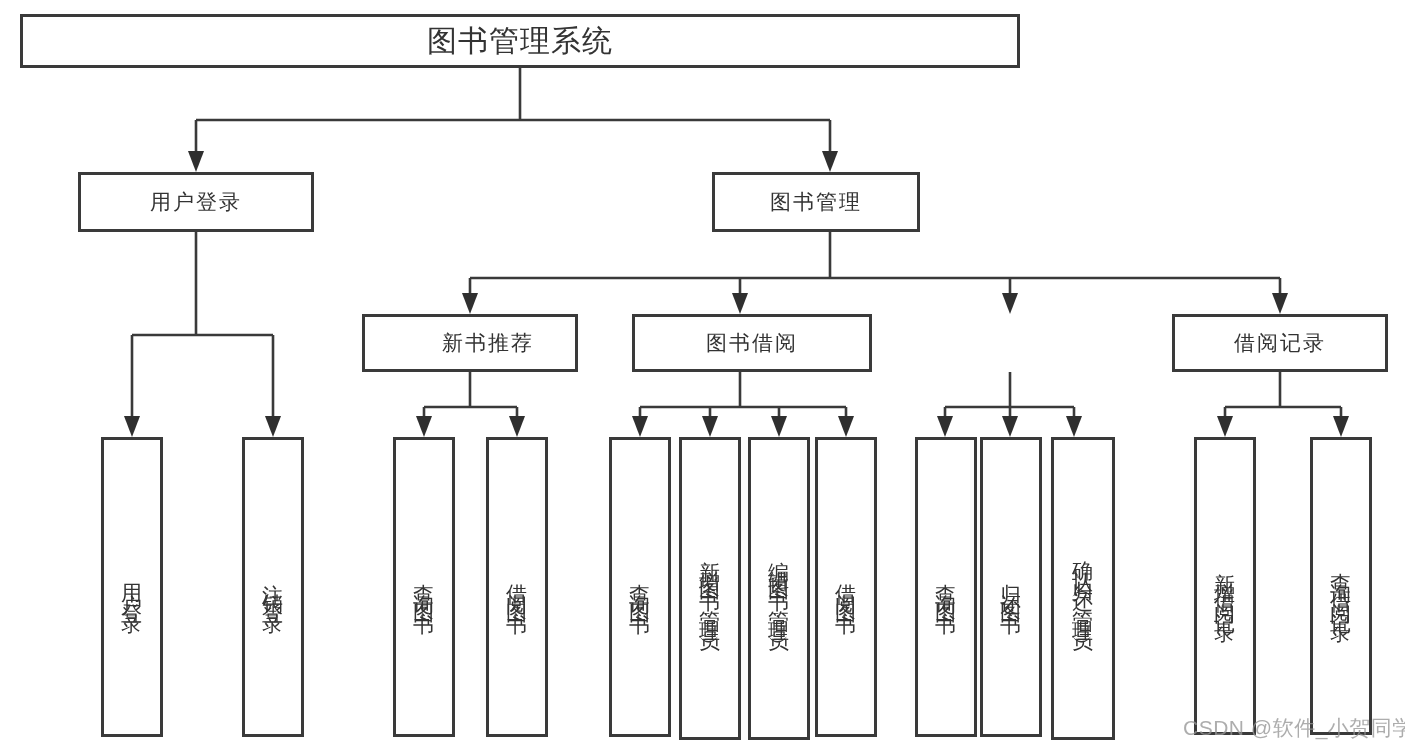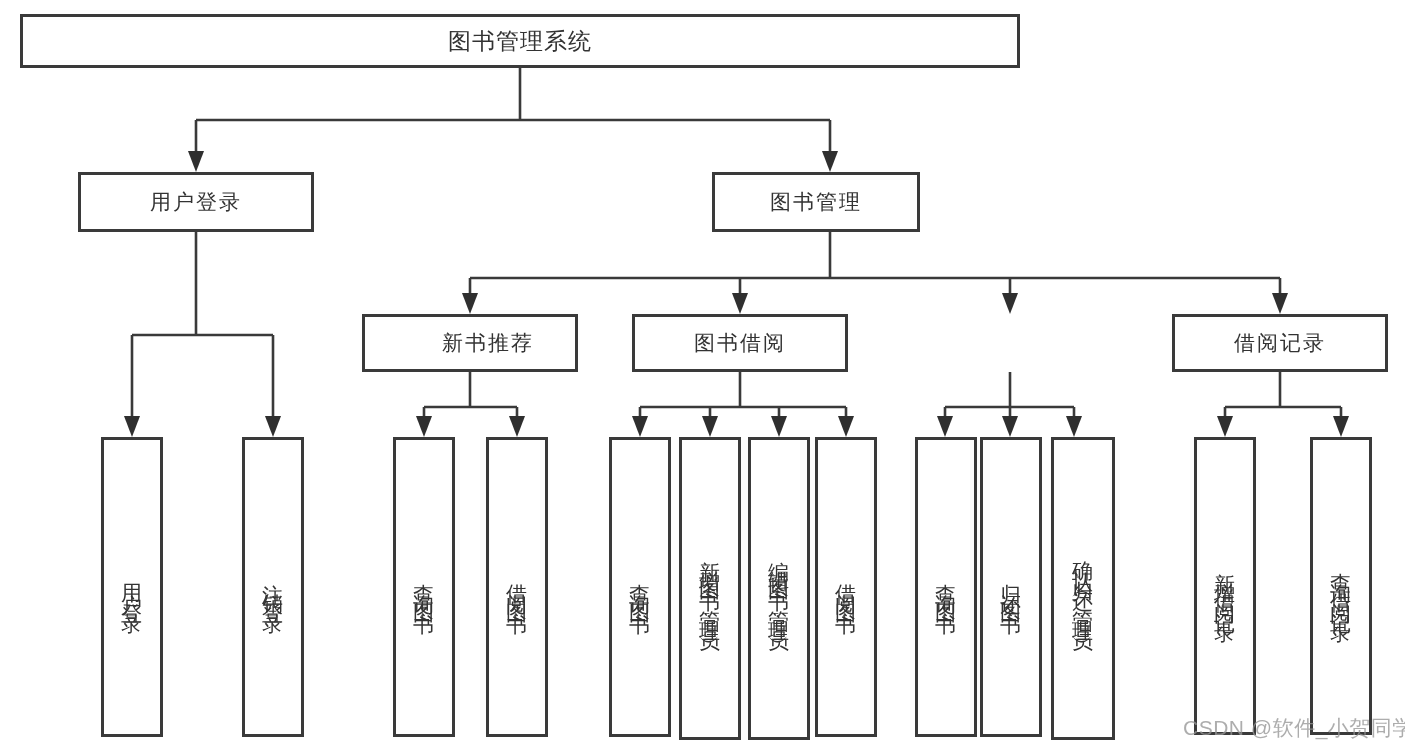--- a/index.html
+++ b/index.html
@@ -29,21 +29,21 @@
     color: #333333;
     display: flex;
     align-items: center;
     justify-content: center;
     font-size: 21px;
     letter-spacing: 2px;
     z-index: 2;
     white-space: nowrap;
   }
   .node.root-node {
-    font-size: 23px;
+    font-size: 30px;
     letter-spacing: 1px;
   }
   .node.v {
     writing-mode: vertical-rl;
     text-orientation: mixed;
     letter-spacing: 10px;
     font-size: 21px;
     line-height: 1;
     white-space: normal;
   }
@@ -124,21 +124,21 @@
     <line x1="1341" y1="407" x2="1341" y2="420"></line>
     <polygon points="1333,416 1349,416 1341,437" stroke="none"></polygon>
   </svg>
 
   <div class="node root-node" style="left:20px; top:14px; width:1000px; height:54px;">图书管理系统</div>
 
   <div class="node" style="left:78px; top:172px; width:236px; height:60px;">用户登录</div>
   <div class="node" style="left:712px; top:172px; width:208px; height:60px;">图书管理</div>
 
   <div class="node" style="left:362px; top:314px; width:216px; height:58px;padding-left:36px;">新书推荐</div>
-  <div class="node" style="left:632px; top:314px; width:216px; height:58px;">图书借阅</div>
+  <div class="node" style="left:632px; top:314px; width:240px; height:58px;">图书借阅</div>
   <div class="node" style="left:1172px; top:314px; width:216px; height:58px;">借阅记录</div>
 
   <div class="node v" style="left:101px; top:437px; width:62px; height:300px;">用户登录</div>
   <div class="node v" style="left:242px; top:437px; width:62px; height:300px;">注销登录</div>
 
   <div class="node v" style="left:393px; top:437px; width:62px; height:300px;">查询图书</div>
   <div class="node v" style="left:486px; top:437px; width:62px; height:300px;">借阅图书</div>
 
   <div class="node v" style="left:609px; top:437px; width:62px; height:300px;">查询图书</div>
   <div class="node v" style="left:679px; top:437px; width:62px; height:303px;">新增图书（管理员）</div>

